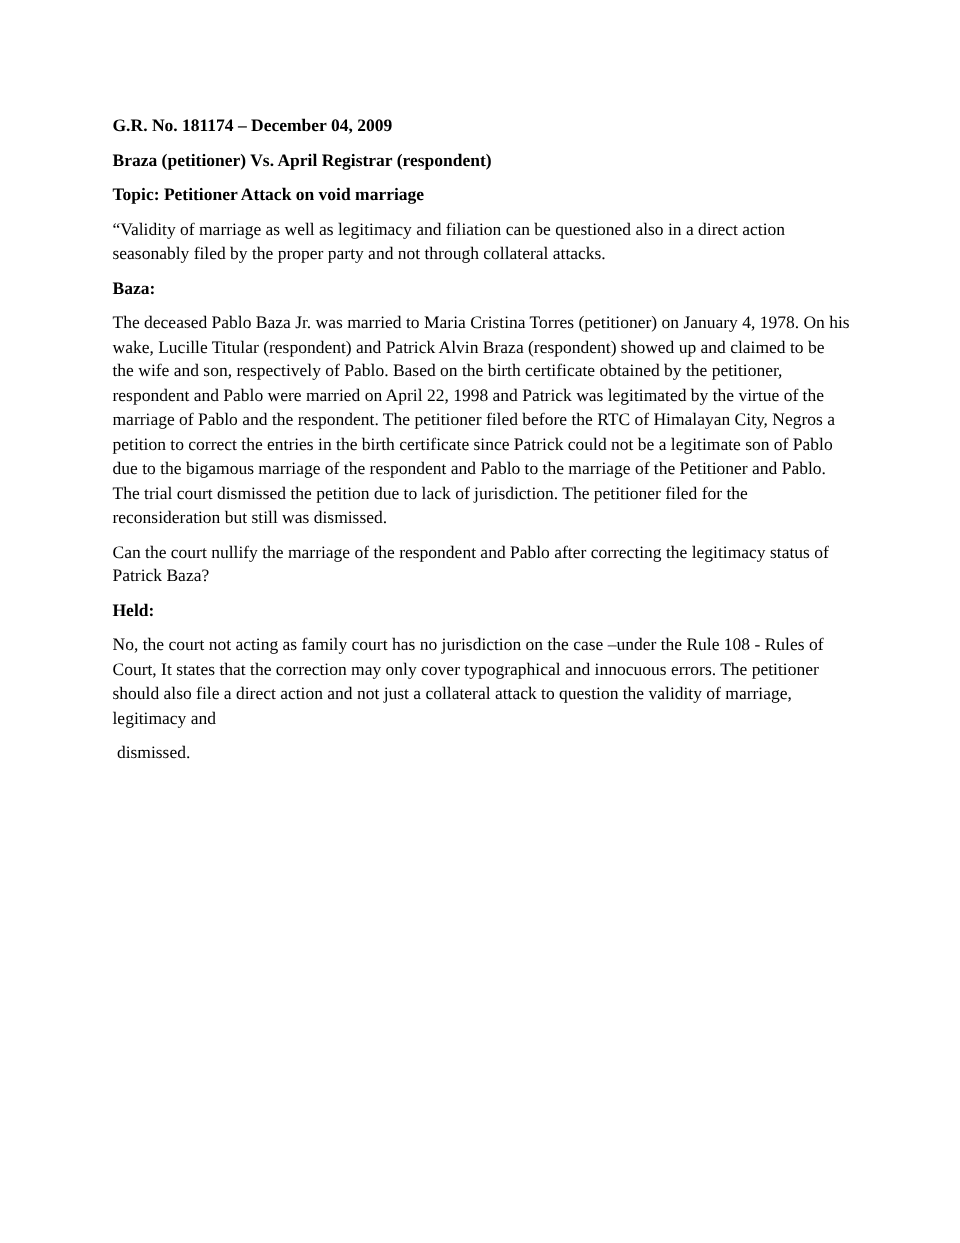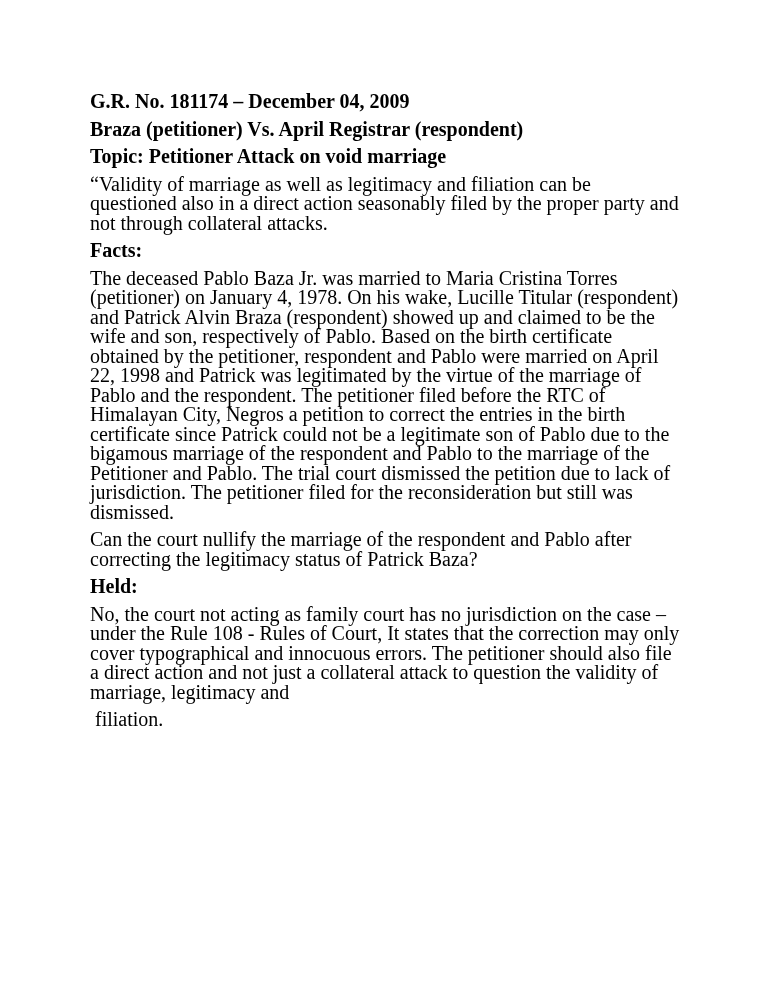--- a/index.html
+++ b/index.html
@@ -9,21 +9,21 @@
       background: #ffffff;
     }
     .page {
       position: relative;
       width: 768px;
       height: 994px;
       margin: 0 auto;
       background: #ffffff;
       color: #000000;
       font-family: "Liberation Serif", "DejaVu Serif", serif;
-      font-size: 20px;
+      font-size: 14px;
       line-height: 19.5px;
       overflow: hidden;
     }
     .content {
       padding: 92px 88px 0 90px;
     }
     .content p {
       margin: 0 0 8px 0;
       white-space: pre-wrap;
     }
@@ -33,20 +33,20 @@
   </style>
 </head>
 <body>
 
 <div class="page">
   <div class="content">
     <p class="bold">G.R. No. 181174 – December 04, 2009</p>
     <p class="bold">Braza (petitioner) Vs. April Registrar (respondent)</p>
     <p class="bold">Topic: Petitioner Attack on void marriage</p>
     <p>“Validity of marriage as well as legitimacy and filiation can be questioned also in a direct action seasonably filed by the proper party and not through collateral attacks.</p>
-    <p class="bold">Facts:</p>
+    <p class="bold">Baza:</p>
     <p>The deceased Pablo Baza Jr. was married to Maria Cristina Torres (petitioner) on January 4, 1978. On his wake, Lucille Titular (respondent) and Patrick Alvin Braza (respondent) showed up and claimed to be the wife and son, respectively of Pablo. Based on the birth certificate obtained by the petitioner, respondent and Pablo were married on April 22, 1998 and Patrick was legitimated by the virtue of the marriage of Pablo and the respondent. The petitioner filed before the RTC of Himalayan City, Negros a petition to correct the entries in the birth certificate since Patrick could not be a legitimate son of Pablo due to the bigamous marriage of the respondent and Pablo to the marriage of the Petitioner and Pablo. The trial court dismissed the petition due to lack of jurisdiction. The petitioner filed for the reconsideration but still was dismissed.</p>
     <p>Can the court nullify the marriage of the respondent and Pablo after correcting the legitimacy status of Patrick Baza?</p>
     <p class="bold">Held:</p>
     <p>No, the court not acting as family court has no jurisdiction on the case –under the Rule 108 - Rules of Court, It states that the correction may only cover typographical and innocuous errors. The petitioner should also file a direct action and not just a collateral attack to question the validity of marriage, legitimacy and</p>
-    <p> filiation.</p>
+    <p> dismissed.</p>
   </div>
 </div>
 
 </body></html>

